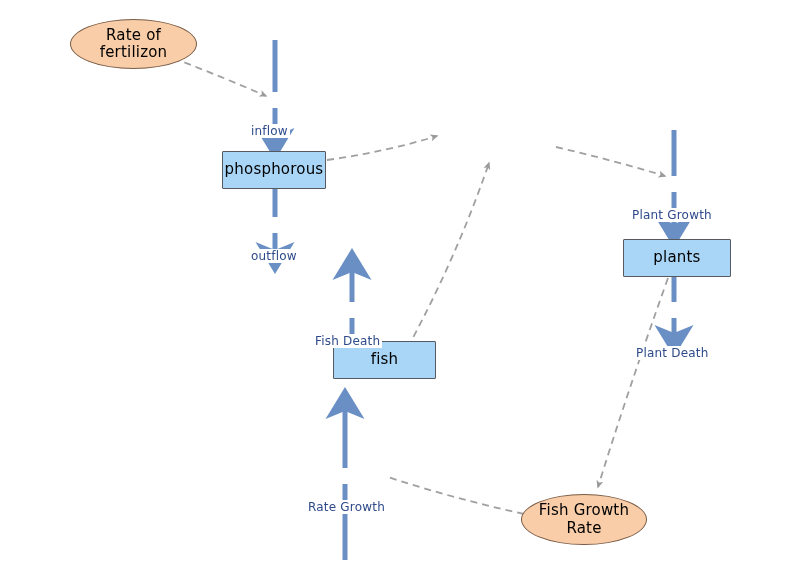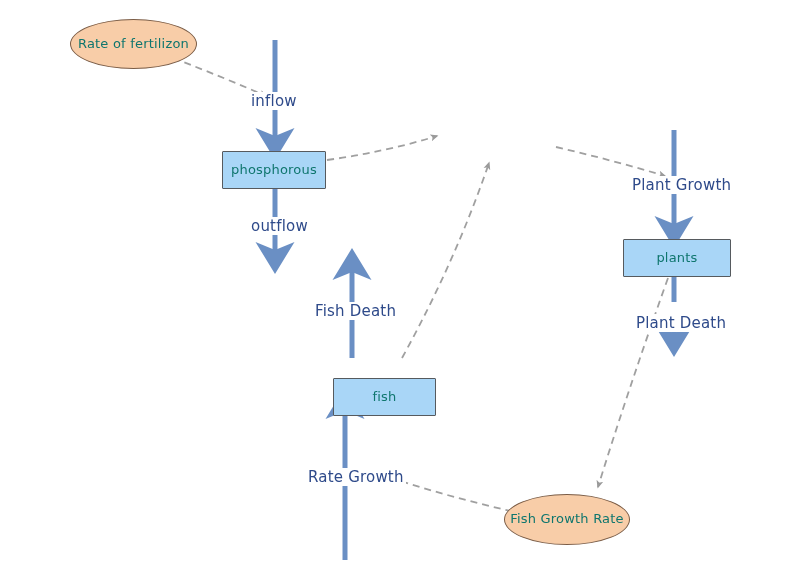--- a/index.html
+++ b/index.html
@@ -25,45 +25,46 @@
     width: 800px;
     height: 566px;
   }
   .node {
     position: absolute;
     box-sizing: border-box;
     display: flex;
     align-items: center;
     justify-content: center;
     text-align: center;
-    color: #0f766e;
+    color: #000000;
     font-family: "DejaVu Sans", sans-serif;
-    font-size: 13px;
+    font-size: 15px;
     line-height: 1.15;
     letter-spacing: 0.2px;
   }
   .stock {
     background: #a9d6f7;
     border: 1.6px solid #565a5e;
     border-radius: 1px;
   }
   .rate {
     background: #f8cda8;
     border: 1.6px solid #7a5c46;
     border-radius: 50%;
   }
   .flow-label {
     position: absolute;
     color: #2e4a8a;
     background: #ffffff;
     font-family: "DejaVu Sans", sans-serif;
-    font-size: 15px;
+    font-size: 12px;
     letter-spacing: 0.2px;
     white-space: nowrap;
     padding: 0 2px;
+    margin-top: 32px;
   }
 </style>
 </head>
 <body>
 
 <div id="canvas">
 
   <svg id="wires" viewBox="0 0 800 566" width="800" height="566" xmlns="http://www.w3.org/2000/svg">
     <defs>
       <marker id="flowhead" markerWidth="9" markerHeight="9" refX="3.2" refY="4.5" orient="auto" markerUnits="strokeWidth">
@@ -106,30 +107,30 @@
   </svg>
 
   <div class="node stock" style="left:222px; top:151px; width:104px; height:38px;">
     <span>phosphorous</span>
   </div>
 
   <div class="node stock" style="left:623px; top:239px; width:108px; height:38px;">
     <span>plants</span>
   </div>
 
-  <div class="node stock" style="left:333px; top:378px; width:103px; height:38px;text-align:right;">
+  <div class="node stock" style="left:333px; top:341px; width:103px; height:38px;text-align:right;">
     <span>fish</span>
   </div>
 
   <div class="node rate" style="left:70px; top:19px; width:127px; height:50px;">
     <span>Rate of fertilizon</span>
   </div>
 
 
-  <div class="node rate" style="left:504px; top:494px; width:126px; height:51px;">
+  <div class="node rate" style="left:521px; top:494px; width:126px; height:51px;">
     <span>Fish Growth Rate</span>
   </div>
 
   <div class="flow-label" style="left:249px; top:92px;"><span>inflow</span></div>
 
   <div class="flow-label" style="left:249px; top:217px;"><span>outflow</span></div>
 
   <div class="flow-label" style="left:630px; top:176px;"><span>Plant Growth</span></div>
 
   <div class="flow-label" style="left:634px; top:314px;"><span>Plant Death</span></div>

